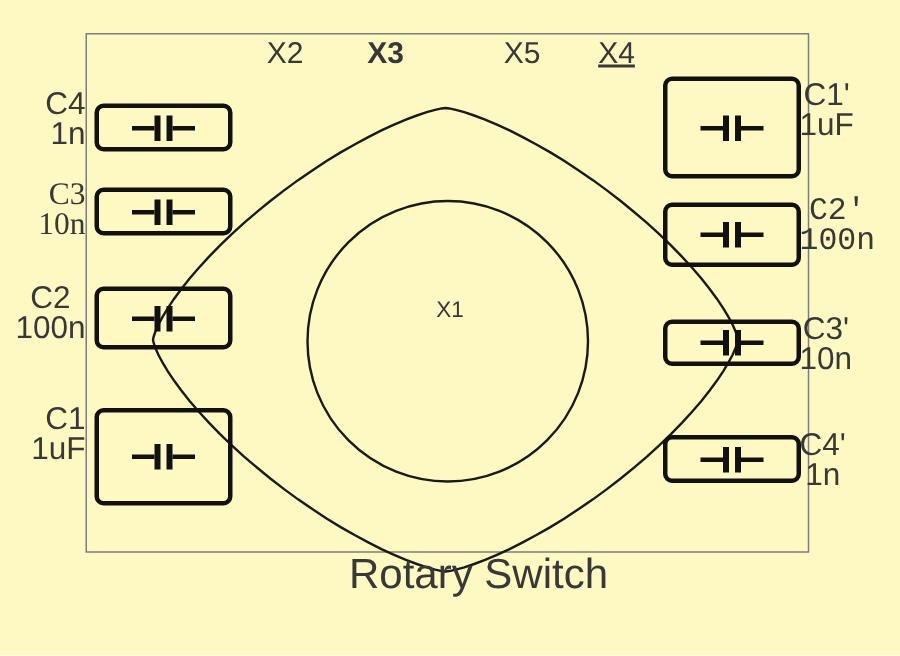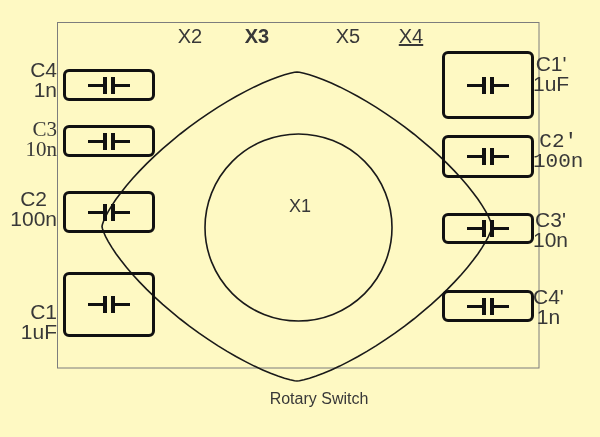--- a/index.html
+++ b/index.html
@@ -45,29 +45,29 @@
     top: 26px;
     transform: translateX(-50%);
     font-size: 20px;
     line-height: 20px;
   }
   .center-connector {
     position: absolute;
     left: 300px;
     top: 196px;
     transform: translateX(-50%);
-    font-size: 18px;
+    font-size: 15px;
     line-height: 21px;
   }
   .caption {
     position: absolute;
     left: 319px;
-    top: 388px;
+    top: 372px;
     transform: translateX(-50%);
-    font-size: 16px;
+    font-size: 28px;
     line-height: 22px;
     white-space: nowrap;
   }
 </style>
 </head>
 <body>
 
 <div class="canvas">
 
   <svg class="shapes" viewBox="0 0 600 437" xmlns="http://www.w3.org/2000/svg">
@@ -154,21 +154,21 @@
     <div>1n</div>
   </div>
   <div class="cap-label left" style="top:119px;font-family:Liberation Serif, serif;">
     <div>C3</div>
     <div>10n</div>
   </div>
   <div class="cap-label left" style="top:189px;text-align:center;">
     <div>C2</div>
     <div>100n</div>
   </div>
-  <div class="cap-label left" style="top:302px;">
+  <div class="cap-label left" style="top:270px;">
     <div>C1</div>
     <div>1uF</div>
   </div>
 
   <div class="cap-label right" style="top:54px;">
     <div>C1'</div>
     <div>1uF</div>
   </div>
   <div class="cap-label right" style="top:132px;font-family:Liberation Mono, monospace;">
     <div>C2'</div>

